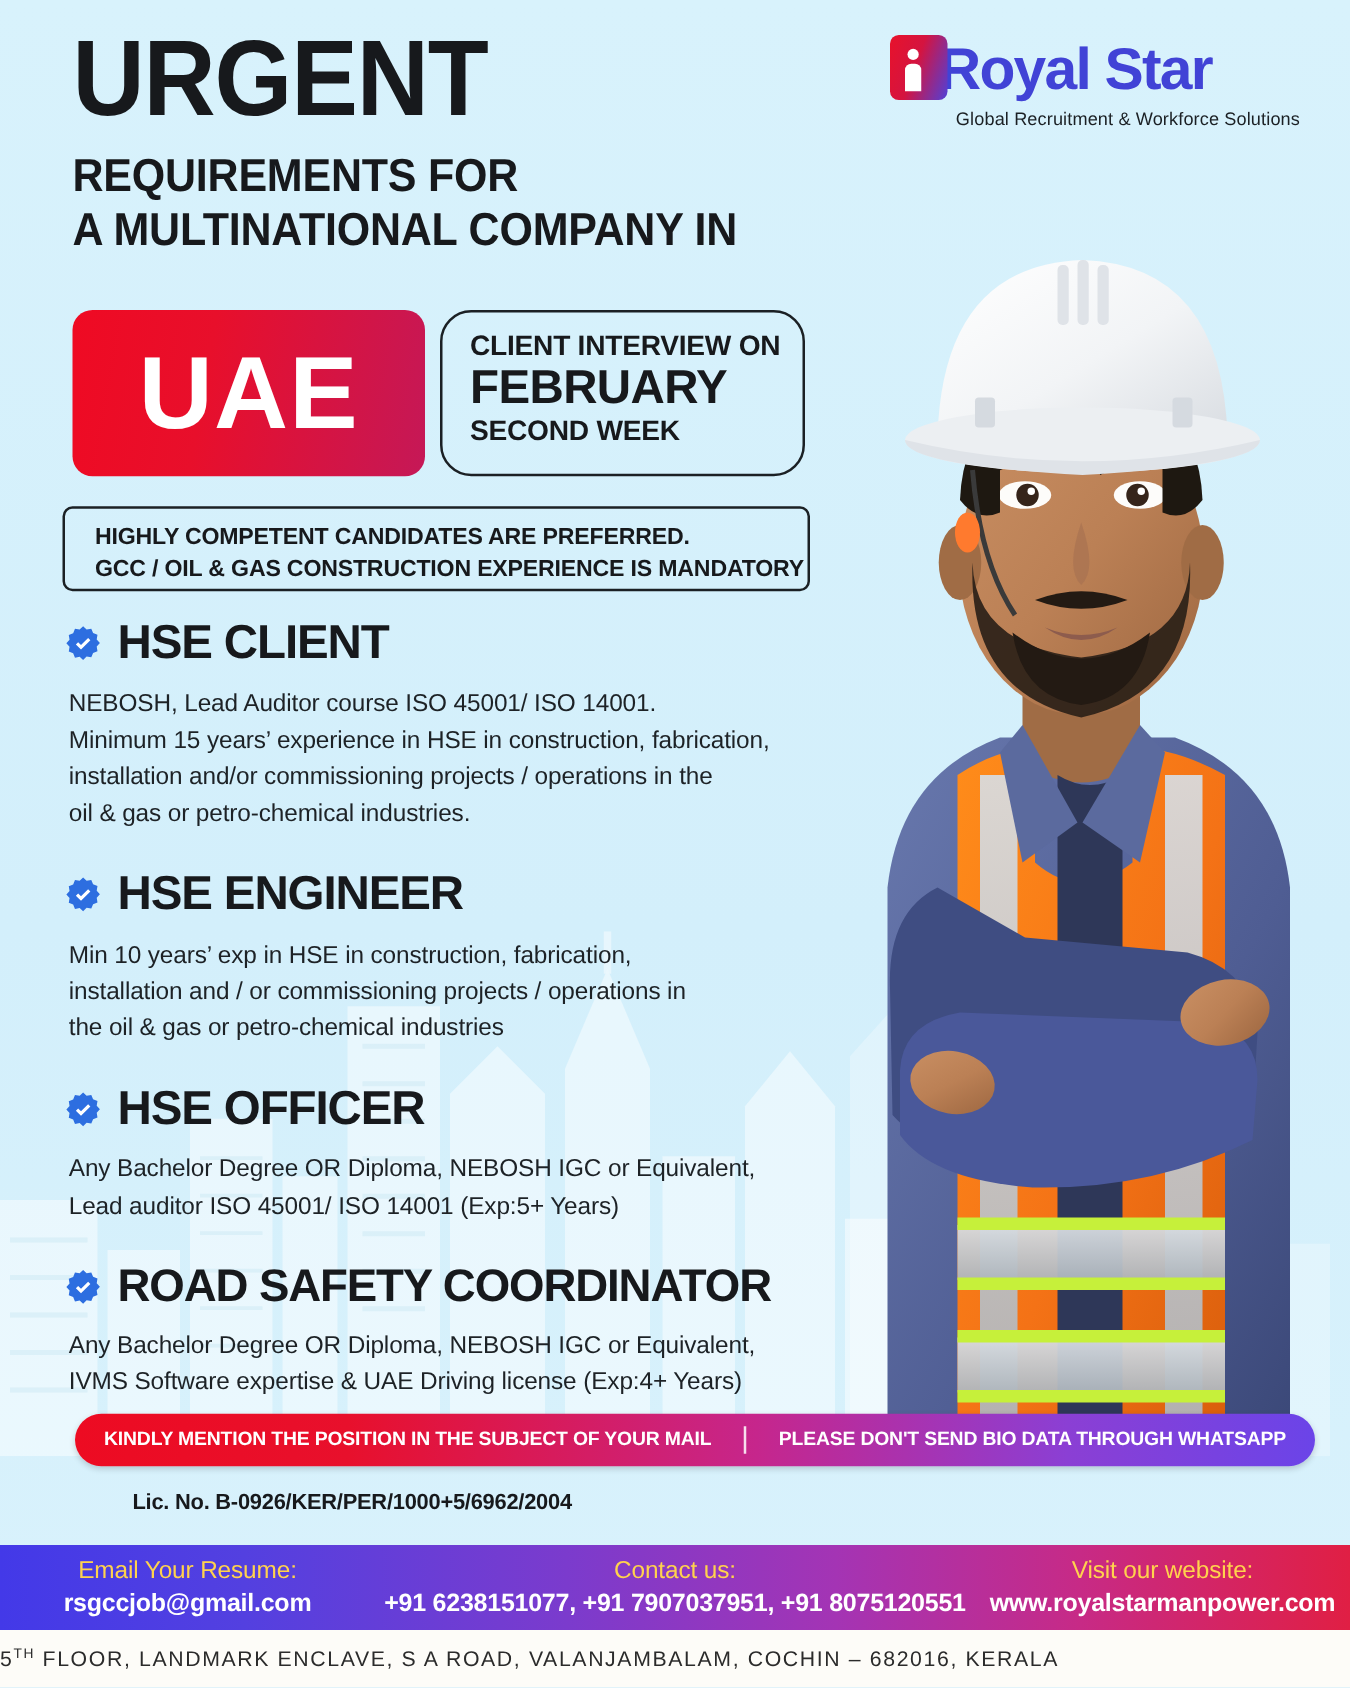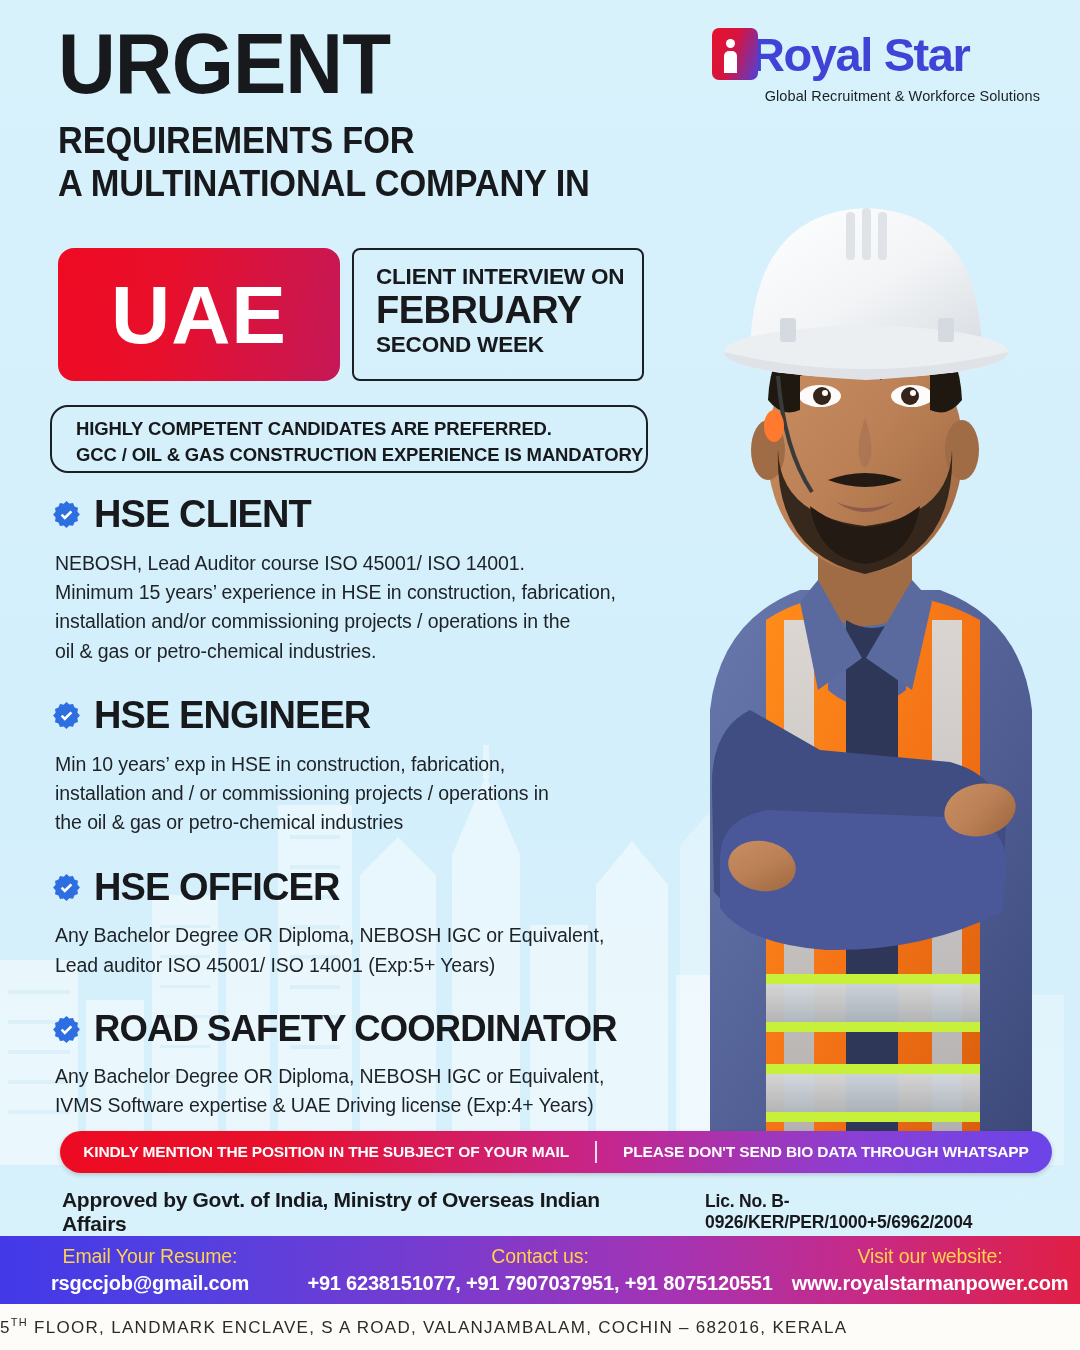--- a/index.html
+++ b/index.html
@@ -52,31 +52,31 @@
 
   
   .badge-row { position: absolute; left: 58px; top: 248px; display: flex; gap: 12px; align-items: stretch; }
   .uae {
     width: 282px; height: 133px; border-radius: 16px;
     background: linear-gradient(100deg, #ef0a23 0%, #e80f2b 38%, #c51857 100%);
     display: flex; align-items: center; justify-content: center;
   }
   .uae span { color: #fff; font-size: 82px; font-weight: 700; letter-spacing: 1px; line-height: 1; }
   .interview {
-    width: 292px; height: 133px; border: 2.5px solid #1b2024; border-radius: 8px;
+    width: 292px; height: 133px; border: 2.5px solid #1b2024; border-radius: 25px;
     padding: 14px 12px 0 22px;
   }
   .iv1 { font-size: 22.5px; font-weight: 700; color: #17191c; letter-spacing: -.2px; }
   .iv2 { font-size: 38px; font-weight: 700; color: #17191c; line-height: 1.05; letter-spacing: -.5px; margin: 1px 0; }
   .iv3 { font-size: 22.5px; font-weight: 700; color: #17191c; letter-spacing: -.2px; }
 
   
   .notebox {
     position: absolute; left: 50px; top: 405px; width: 598px; height: 68px;
-    border: 2.5px solid #1b2024; border-radius: 18px;
+    border: 2.5px solid #1b2024; border-radius: 8px;
     padding: 9px 0 0 24px;
   }
   .notebox div { font-size: 18.5px; font-weight: 700; color: #17191c; line-height: 1.42; letter-spacing: -.15px; }
 
   
   .jobs { position: absolute; left: 52px; top: 495px; width: 640px; }
   .job { margin-bottom: 6px; }
   .job-head { display: flex; align-items: center; gap: 13px; }
   .vbadge { width: 29px; height: 29px; flex: 0 0 auto; }
   .job-title { font-size: 38px; font-weight: 700; color: #17191c; letter-spacing: -.9px; line-height: 1.05; }
@@ -373,21 +373,20 @@
 
 </div>
 
 <div class="banner">
   <span>KINDLY MENTION THE POSITION IN THE SUBJECT OF YOUR MAIL</span>
   <div class="divider"></div>
   <span>PLEASE DON'T SEND BIO DATA THROUGH WHATSAPP</span>
 </div>
 
 <div class="approval">
-  <div class="a1">Approved by Govt. of India, Ministry of Overseas Indian Affairs</div>
   <div class="a2">Lic. No. B-0926/KER/PER/1000+5/6962/2004</div>
 </div>
 
 <div class="contact">
   <div class="c-col c1">
     <div class="c-label">Email Your Resume:</div>
     <div class="c-val">rsgccjob@gmail.com</div>
   </div>
   <div class="c-col c2">
     <div class="c-label">Contact us:</div>

